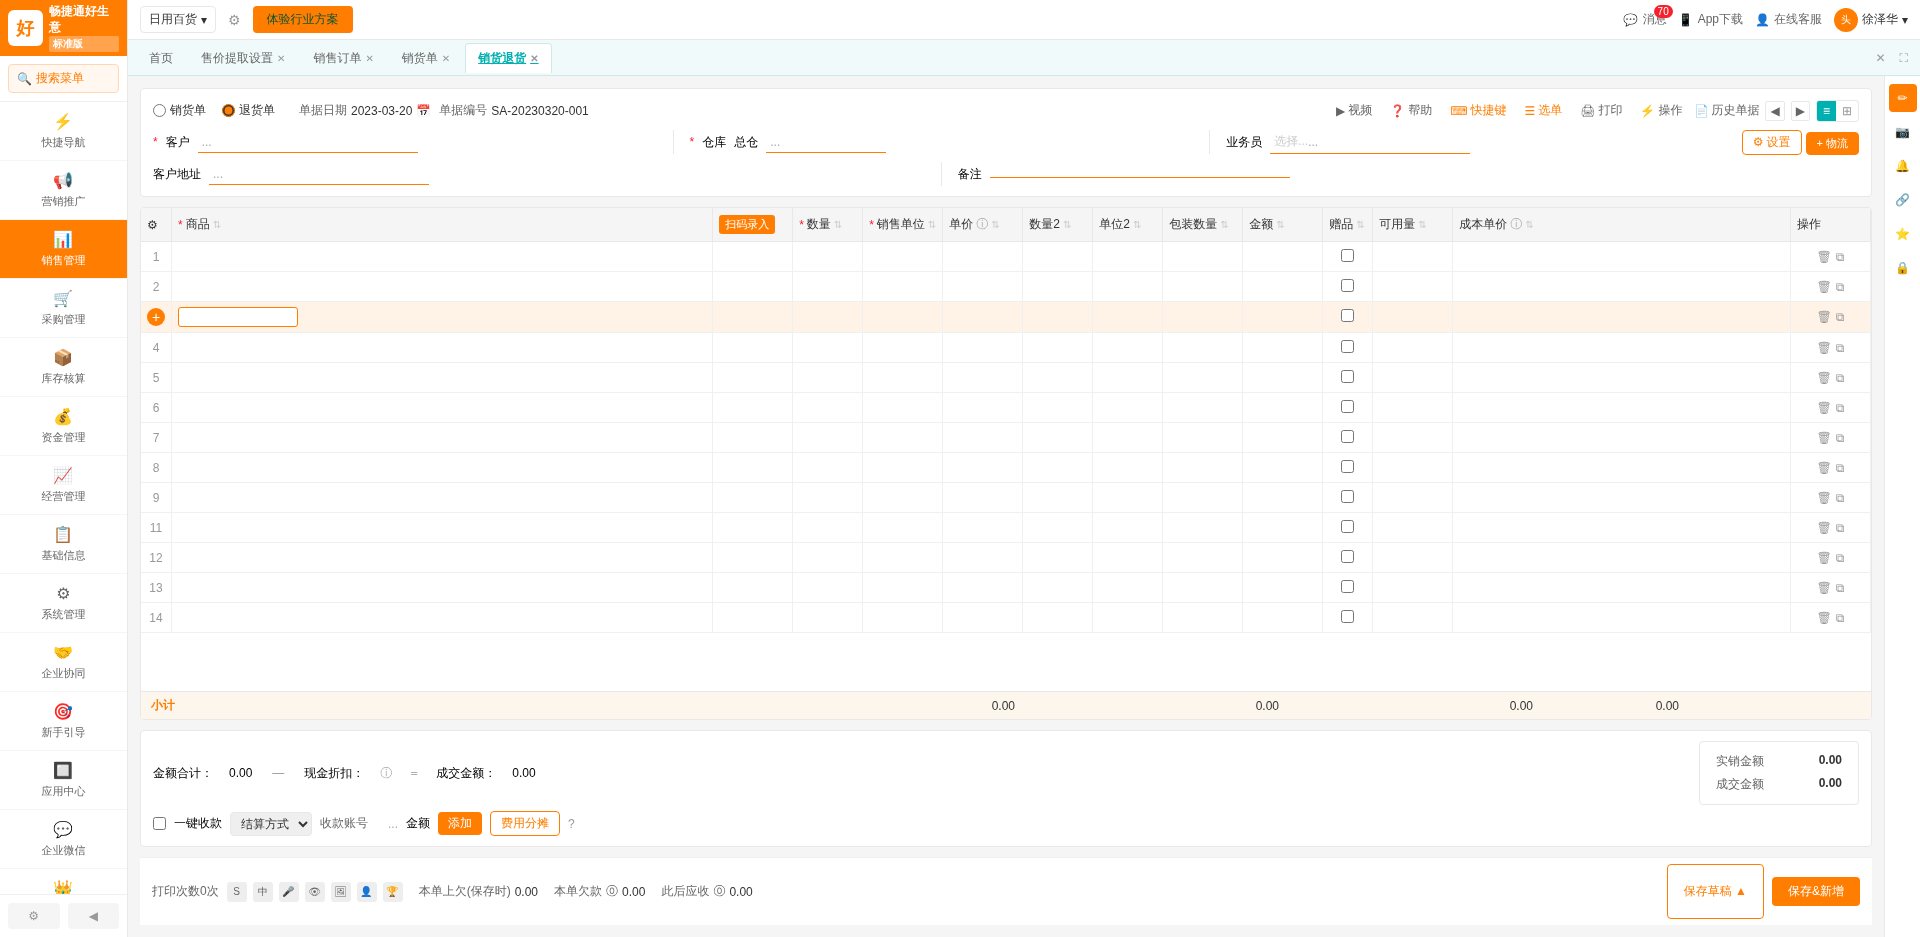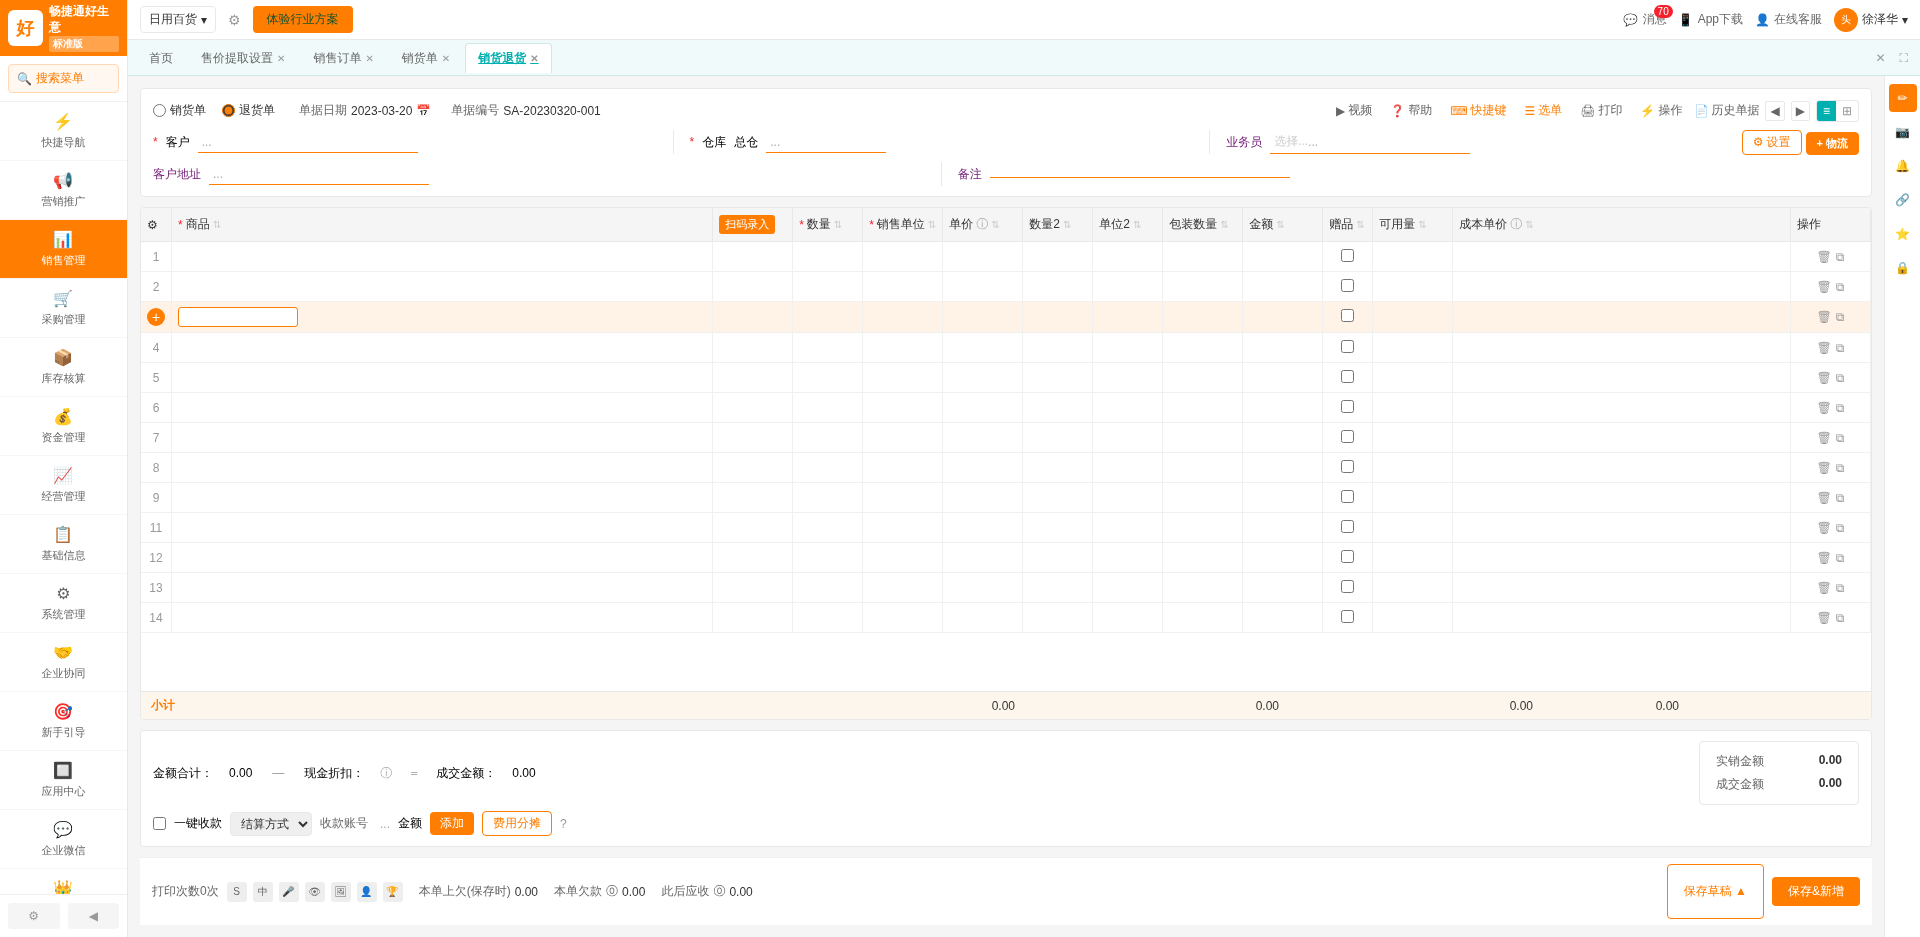--- a/index.html
+++ b/index.html
@@ -50,31 +50,31 @@
     .right-panel { width: 36px; background: #fff; border-left: 1px solid #e8e8e8; display: flex; flex-direction: column; align-items: center; padding: 8px 0; gap: 6px; flex-shrink: 0; }
     .right-panel-btn { width: 28px; height: 28px; display: flex; align-items: center; justify-content: center; cursor: pointer; color: #999; border-radius: 4px; }
     .right-panel-btn.active { background: #ff7d00; color: #fff; }
 
     
     .form-header { background: #fff; border-radius: 4px; padding: 10px 12px; border: 1px solid #e8e8e8; }
     .form-header-top { display: flex; align-items: center; justify-content: space-between; margin-bottom: 8px; }
     .form-header-radio { display: flex; align-items: center; gap: 16px; }
     .radio-item { display: flex; align-items: center; gap: 4px; cursor: pointer; color: #333; }
     .radio-item input[type=radio] { accent-color: #ff7d00; }
-    .form-meta { display: flex; align-items: center; gap: 20px; }
+    .form-meta { display: flex; align-items: center; gap: 8px; }
     .form-meta-item { display: flex; align-items: center; gap: 4px; color: #666; }
     .form-meta-value { color: #333; }
     .form-action-btn { display: flex; align-items: center; gap: 3px; color: #666; cursor: pointer; padding: 3px 6px; border-radius: 3px; }
     .form-action-btn.orange { color: #ff7d00; }
     .settings-btn { border: 1px solid #ff7d00; color: #ff7d00; background: #fff; border-radius: 4px; padding: 3px 10px; cursor: pointer; font-size: 11px; }
-    .settings-btn.filled { background: #ff7d00; color: #fff; font-weight: bold; }
+    .settings-btn.filled { background: #ff7d00; color: #fff; }
     .form-header-fields { display: flex; align-items: center; gap: 0; }
     .form-field-group { display: flex; align-items: center; gap: 8px; flex: 1; }
     .form-field-label { color: #f5222d; font-size: 12px; }
-    .form-field-label.optional { color: #701a75; }
+    .form-field-label.optional { color: #000000; }
     .form-field-input { border-bottom: 1px solid #ff7d00; min-width: 160px; padding: 3px 4px; color: #333; display: flex; align-items: center; }
     .form-field-dots { color: #aaa; }
     .form-field-divider { width: 1px; height: 24px; background: #e8e8e8; margin: 0 16px; }
 
     
     .data-table-wrap { flex: 1; background: #fff; border-radius: 4px; border: 1px solid #e8e8e8; overflow: hidden; display: flex; flex-direction: column; }
     .data-table-container { flex: 1; overflow: auto; }
     table { width: 100%; border-collapse: collapse; }
     thead tr { background: #f5f5f5; }
     thead th { padding: 7px 6px; text-align: left; border-bottom: 1px solid #e8e8e8; border-right: 1px solid #e8e8e8; white-space: nowrap; color: #333; font-weight: normal; position: sticky; top: 0; background: #f5f5f5; z-index: 2; }
@@ -94,21 +94,21 @@
     .table-footer-label { color: #ff7d00; font-weight: bold; }
     .table-footer-cell { min-width: 80px; text-align: right; color: #333; padding: 0 6px; }
 
     
     .bottom-form { background: #fff; border-radius: 4px; border: 1px solid #e8e8e8; padding: 10px 12px; }
     .bottom-form-row { display: flex; align-items: center; gap: 16px; }
     .amount-dash { color: #999; margin: 0 4px; }
     .payment-row { display: flex; align-items: center; gap: 8px; margin-top: 6px; }
     .payment-checkbox { accent-color: #ff7d00; }
     .payment-select { border: 1px solid #e8e8e8; border-radius: 4px; padding: 3px 6px; color: #333; }
-    .payment-account { display: flex; align-items: center; gap: 12px; color: #666; }
+    .payment-account { display: flex; align-items: center; gap: 20px; color: #666; }
     .payment-dots { color: #aaa; }
     .add-btn { background: #ff7d00; color: #fff; border: none; border-radius: 4px; padding: 3px 10px; cursor: pointer; }
     .split-btn { background: #fff; border: 1px solid #ff7d00; color: #ff7d00; border-radius: 4px; padding: 3px 10px; cursor: pointer; }
     .help-icon { color: #999; cursor: pointer; }
     .bottom-status { display: flex; align-items: center; gap: 16px; padding: 6px 12px; background: #fff; border-top: 1px solid #f0f0f0; font-size: 11px; }
     .status-item { display: flex; align-items: center; gap: 4px; color: #666; }
     .status-value { color: #333; }
     .bottom-actions { display: flex; align-items: center; gap: 8px; margin-left: auto; }
     .save-draft-btn { background: #fff; border: 1px solid #ff7d00; color: #ff7d00; border-radius: 4px; padding: 18px 16px; cursor: pointer; font-size: 12px; }
     .save-new-btn { background: #ff7d00; color: #fff; border: none; border-radius: 4px; padding: 6px 16px; cursor: pointer; font-size: 12px; }

